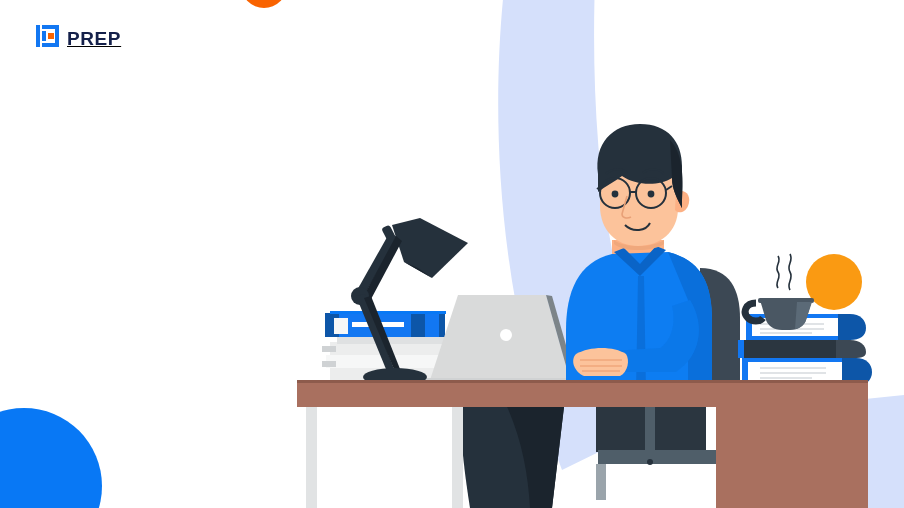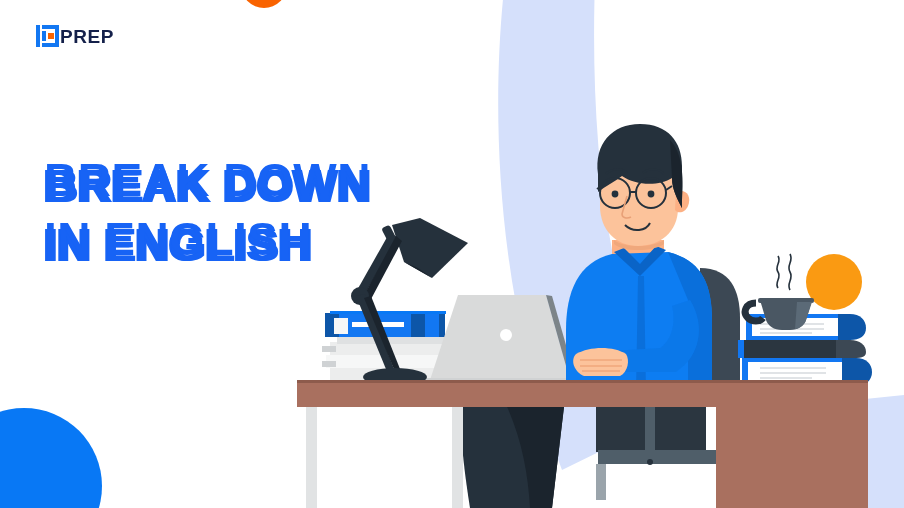--- a/index.html
+++ b/index.html
@@ -33,21 +33,21 @@
     left:806px; top:254px;
     width:56px; height:56px;
     border-radius:50%;
     background:#fa9a12;
   }
   #blue-arc-svg{left:0;top:0;}
   
   #logo{
     position:absolute;
     left:36px; top:24px;
-    display:flex; align-items:center; 
+    display:flex; align-items:flex-end; gap:7px;text-decoration:underline;
   }
   #logo-mark{width:24px;height:24px;display:block;}
   #logo-word{
     font-size:19px;
     font-weight:bold;
     letter-spacing:.6px;
     color:#14204a;
     line-height:1;
   }
   
@@ -270,18 +270,14 @@
     <svg id="logo-mark" viewBox="0 0 24 24">
       <rect x="0" y="1" width="4" height="22" fill="#1277f2"></rect>
       <path d="M6 1 H23 V23 H6 V19 H19 V5 H6 Z" fill="#1277f2"></path>
       <rect x="6" y="7" width="4" height="10" fill="#1277f2"></rect>
       <rect x="12" y="9" width="6" height="6" fill="#f96300"></rect>
     </svg>
     <span id="logo-word">PREP</span>
   </div>
 
 
-  <div id="headline">
-    <div class="headline-line">BREAK DOWN</div>
-    <div class="headline-line">IN ENGLISH</div>
-  </div>
 
 </div>
 
 </body></html>

